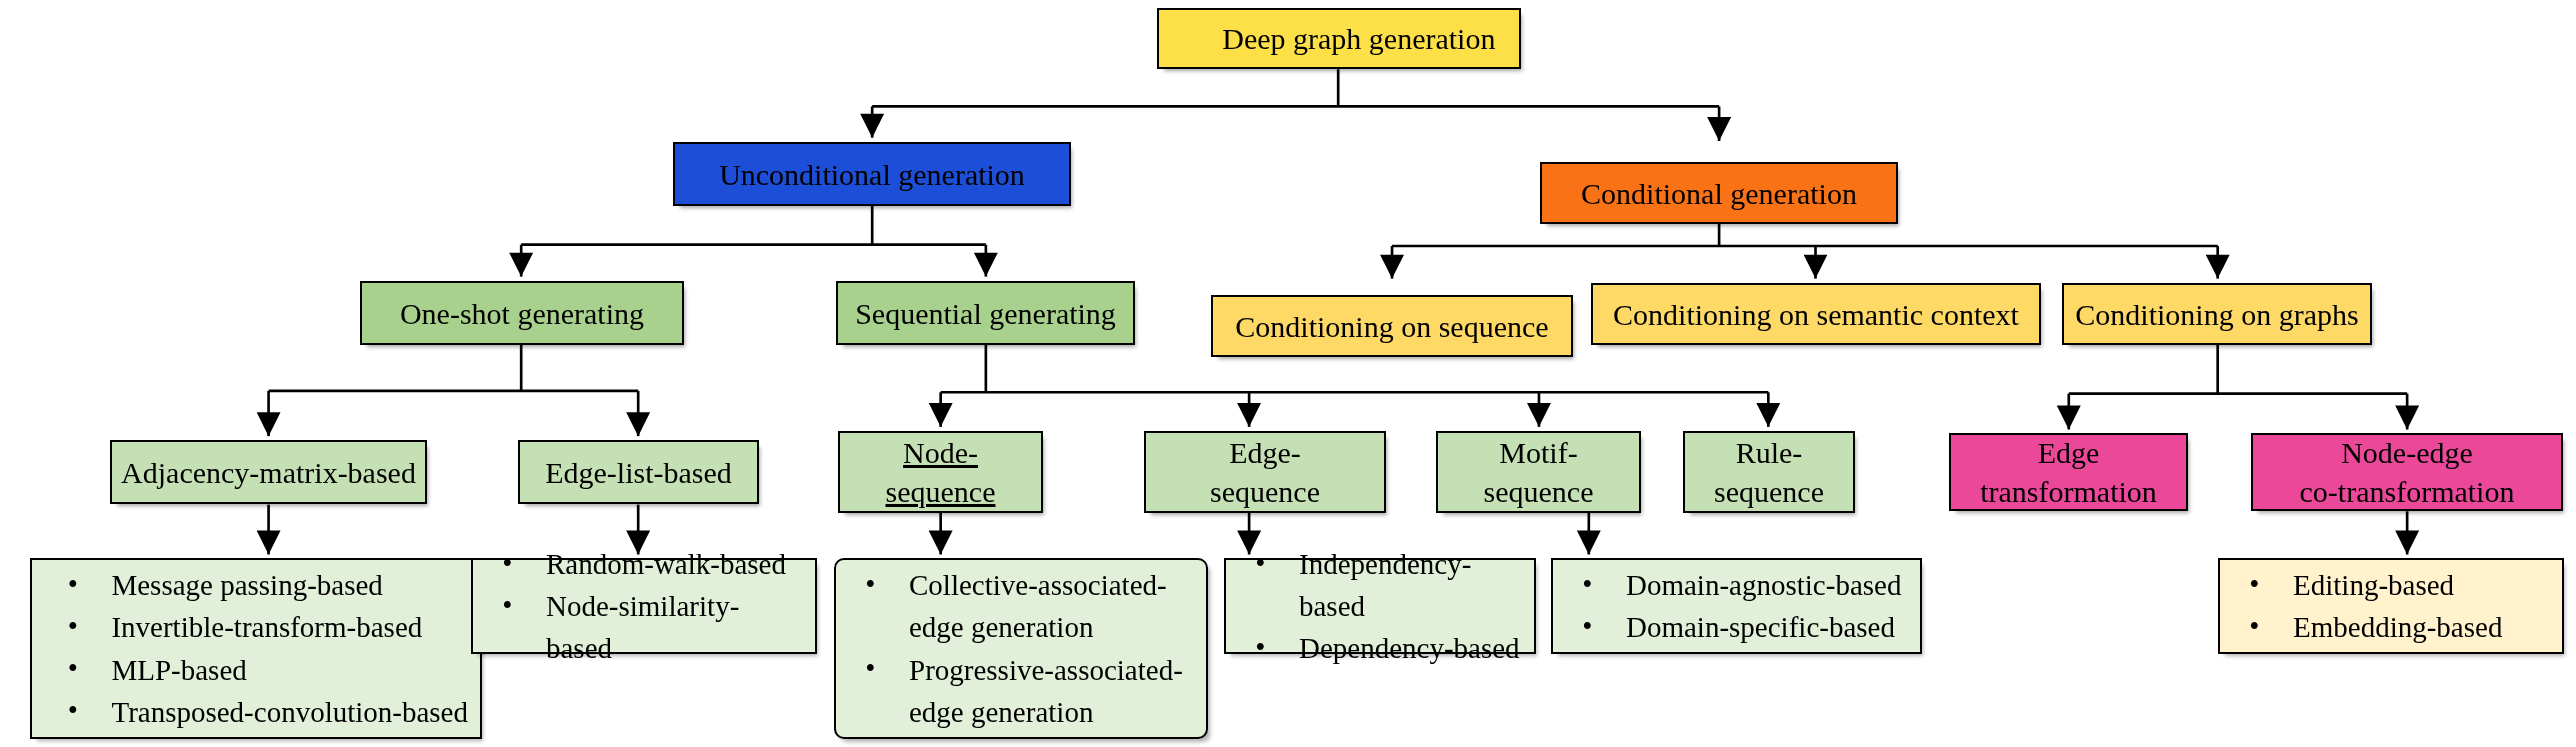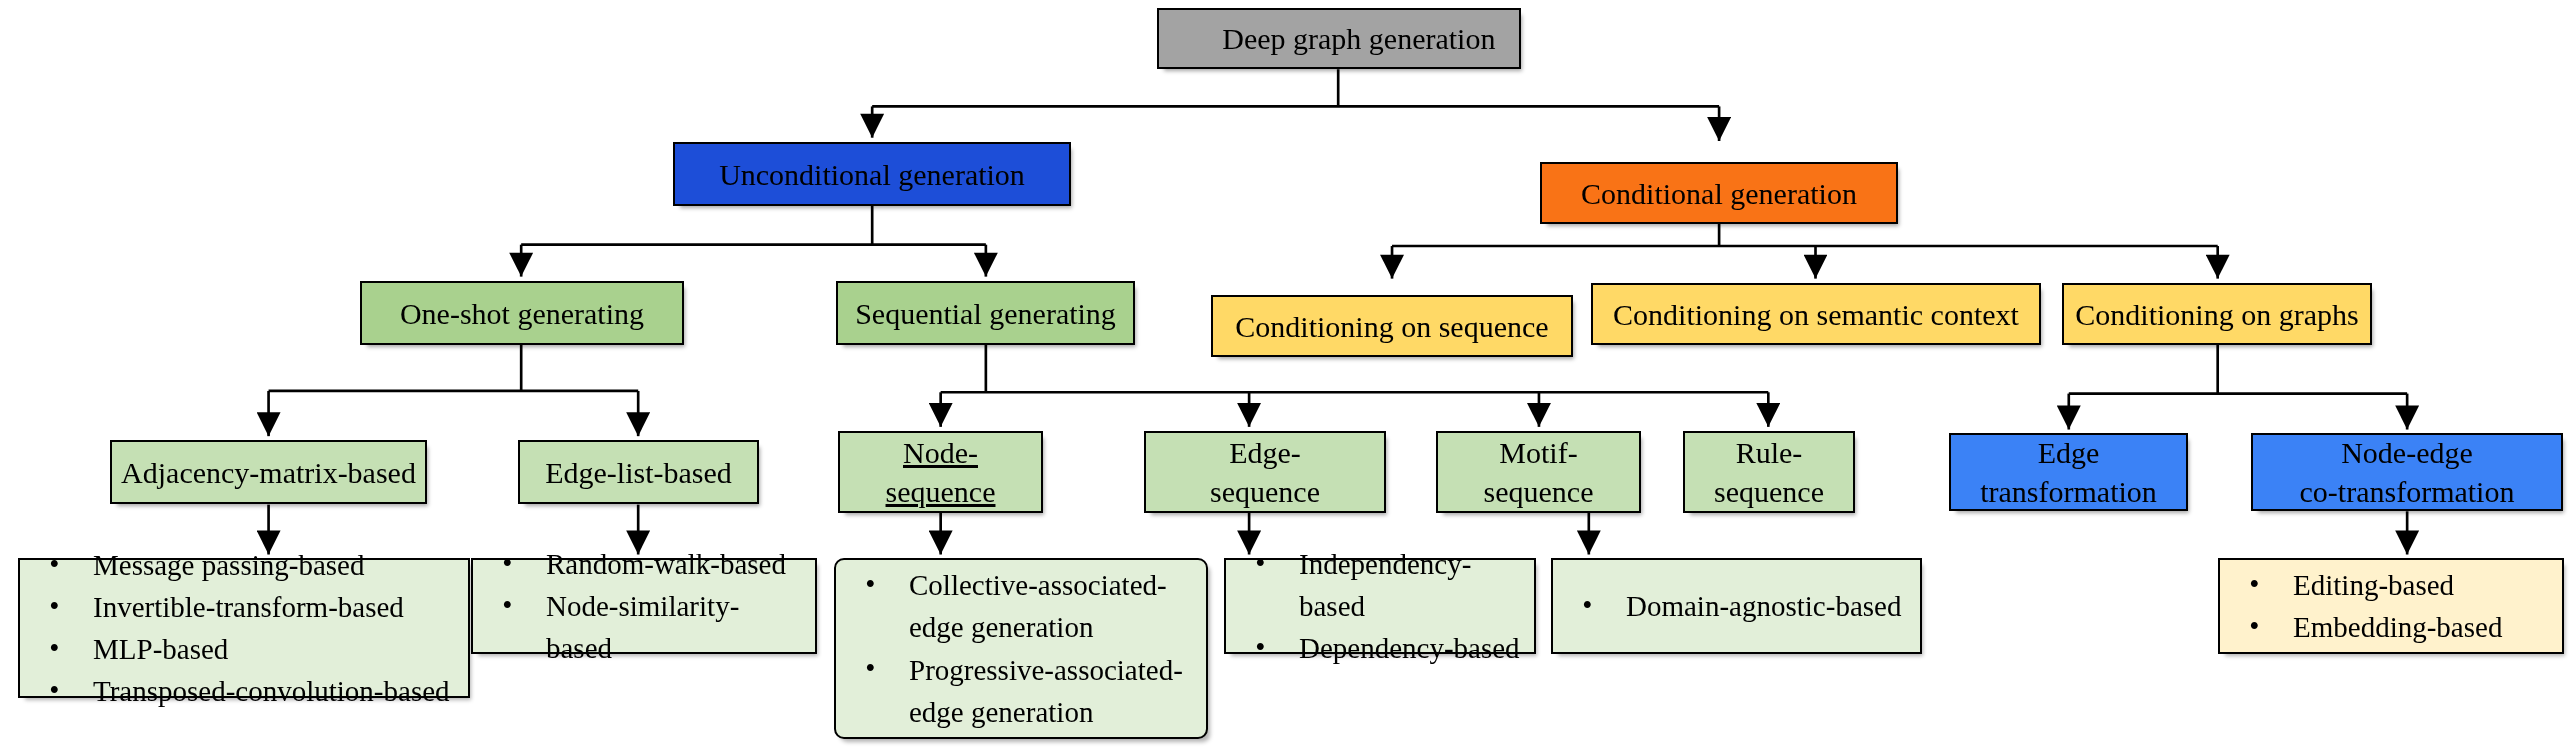--- a/index.html
+++ b/index.html
@@ -18,28 +18,28 @@
   .leaf{
     position:absolute;z-index:1;box-sizing:border-box;
     display:flex;align-items:center;
     border:2.7px solid #000;font-size:29px;
     box-shadow:4px 4.7px 4px -2.7px rgba(0,0,0,0.30);
   }
   .leaf ul{list-style:none;margin:0;padding:9.3px 12px;}
   .leaf li{position:relative;padding-left:61px;line-height:1.45;white-space:pre-line;}
   .leaf li::before{content:"\2022";position:absolute;left:17.3px;top:-1.3px;}
   
-  .c-root      {background:#a3a3a3;padding-left:45px;}
+  .c-root      {background:#fde047;padding-left:45px;}
   .c-green-dk  {background:#1d4ed8;}
   .c-green     {background:#a9d18e;}
   .c-green-lt  {background:#c5e0b4;}
   .c-green-leaf{background:#e2efd9;}
   .c-amber-dk  {background:#f97316;margin-top:17px;}
   .c-amber     {background:#ffd966;}
-  .c-amber-lt  {background:#3b82f6;}
+  .c-amber-lt  {background:#ec4899;}
   .c-amber-leaf{background:#fff2cc;}
 </style>
 </head>
 <body>
 
 <div class="stage">
 
   <svg class="wires" width="2576" height="748" viewBox="0 0 3875 1125">
     <defs>
       <marker id="arrow" viewBox="0 0 10 10" refX="10" refY="5" markerWidth="11" markerHeight="9" orient="auto">
@@ -103,21 +103,21 @@
 sequence</div>
   <div class="node c-green-lt" style="left:1436px;top:431px;width:205px;height:82px;">Motif-
 sequence</div>
   <div class="node c-green-lt" style="left:1683px;top:431px;width:172px;height:82px;">Rule-
 sequence</div>
   <div class="node c-amber-lt" style="left:1949px;top:433px;width:239px;height:78px;">Edge
 transformation</div>
   <div class="node c-amber-lt" style="left:2251px;top:433px;width:312px;height:78px;">Node-edge
 co-transformation</div>
 
-  <div class="leaf c-green-leaf" style="left:18px;top:558px;width:452px;height:140px;">
+  <div class="leaf c-green-leaf" style="left:30px;top:558px;width:452px;height:181px;justify-content:flex-end;">
     <ul>
       <li>Message passing-based</li>
       <li>Invertible-transform-based</li>
       <li>MLP-based</li>
       <li>Transposed-convolution-based</li>
     </ul>
   </div>
   <div class="leaf c-green-leaf" style="left:471px;top:558px;width:346px;height:96px;">
     <ul>
       <li>Random-walk-based</li>
@@ -134,20 +134,21 @@
   </div>
   <div class="leaf c-green-leaf" style="left:1224px;top:558px;width:312px;height:96px;">
     <ul>
       <li>Independency-based</li>
       <li>Dependency-based</li>
     </ul>
   </div>
   <div class="leaf c-green-leaf" style="left:1551px;top:558px;width:371px;height:96px;">
     <ul>
       <li>Domain-agnostic-based</li>
+      <li>Domain-specific-based</li>
     </ul>
   </div>
   <div class="leaf c-amber-leaf" style="left:2218px;top:558px;width:346px;height:96px;">
     <ul>
       <li>Editing-based</li>
       <li>Embedding-based</li>
     </ul>
   </div>
 
 </div>

